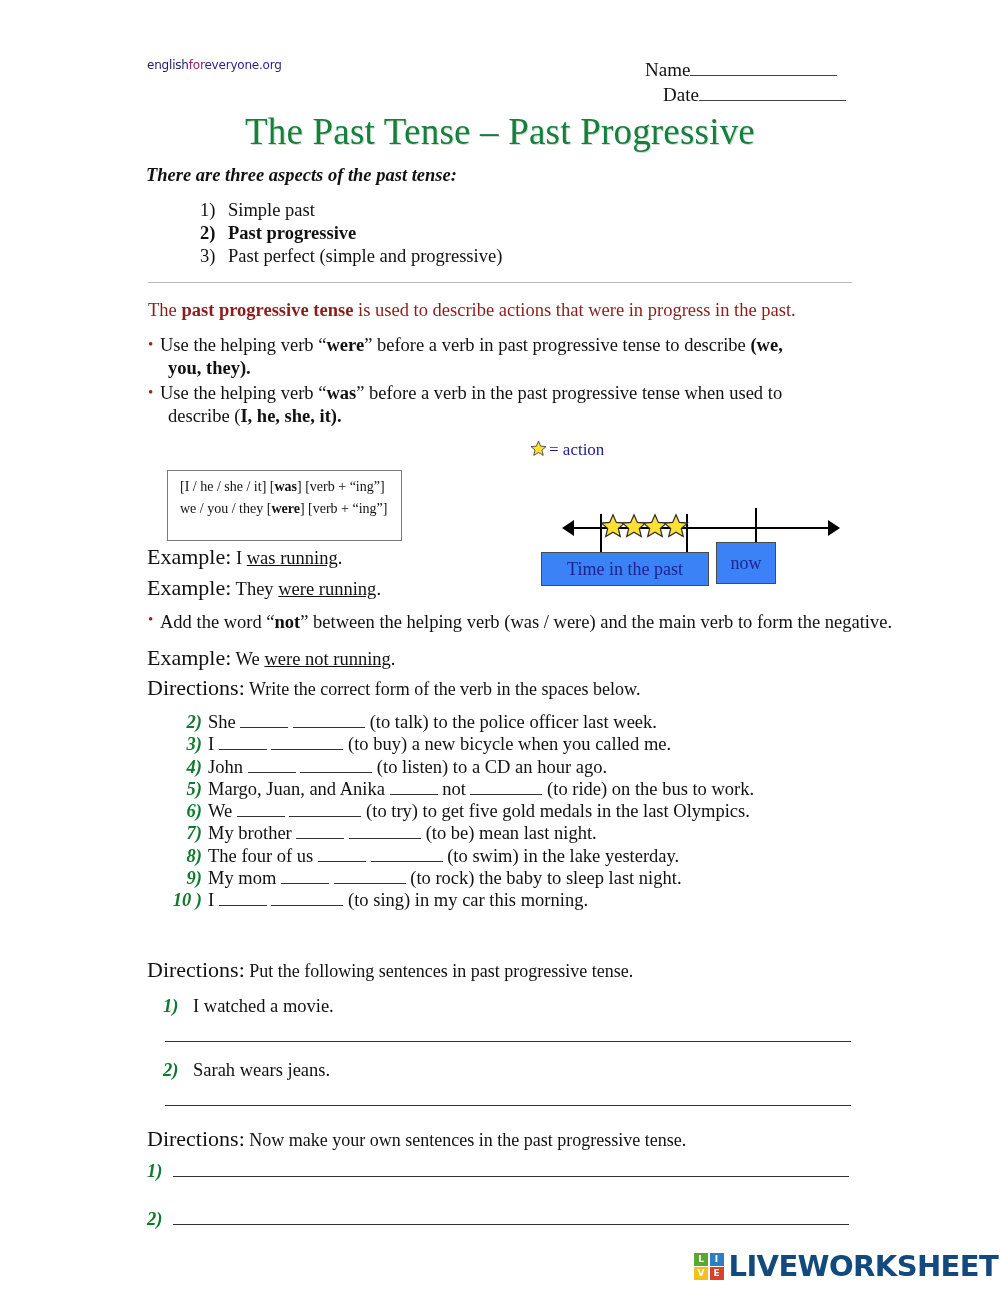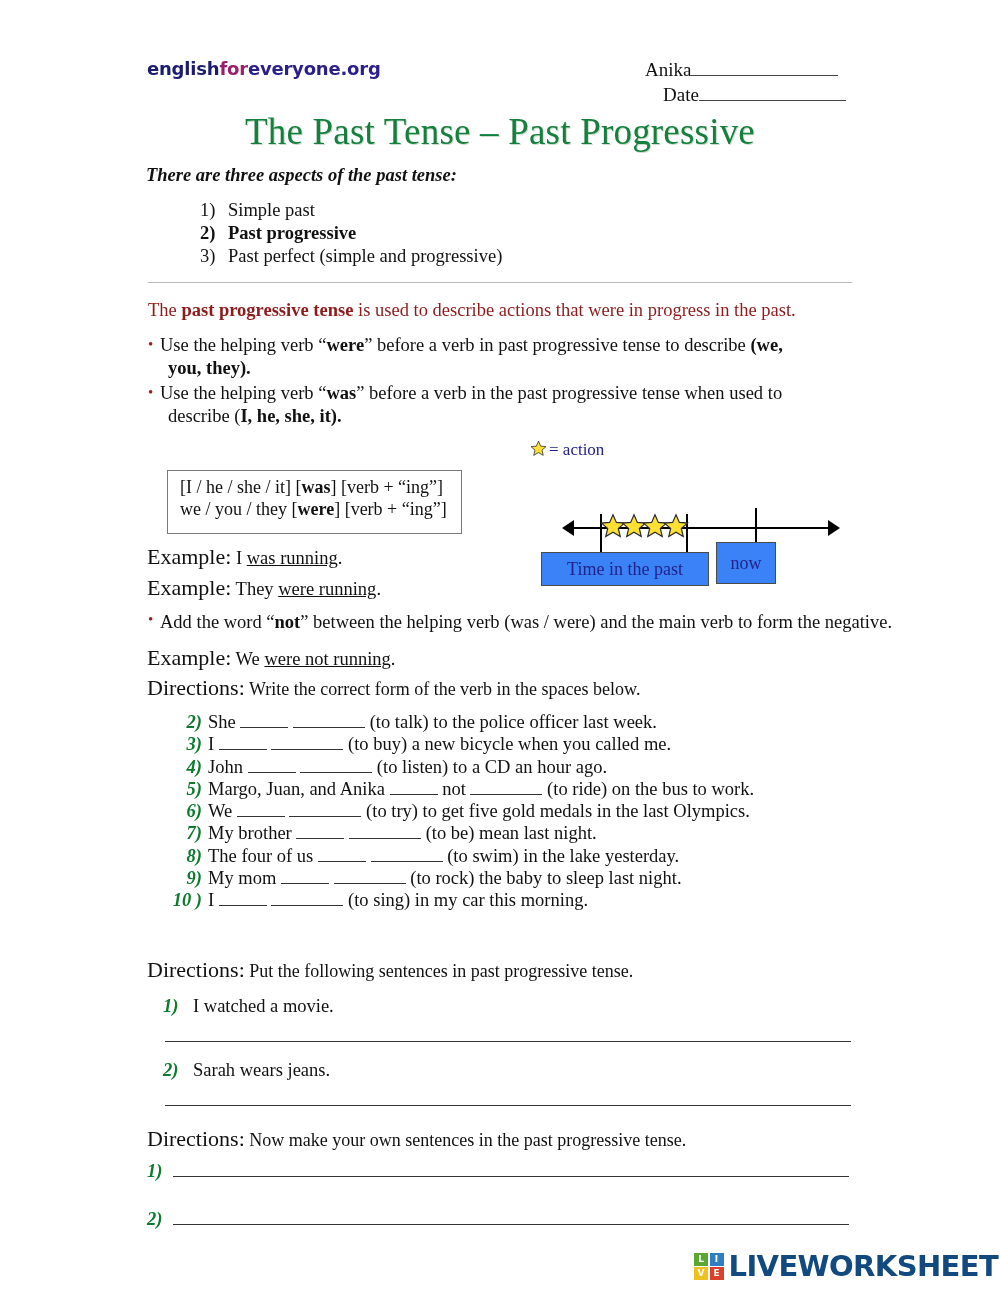--- a/index.html
+++ b/index.html
@@ -19,22 +19,22 @@
     position: absolute;
     inset: 0;
   }
 
   
   .brand {
     position: absolute;
     left: 147px;
     top: 58px;
     font-family: "DejaVu Sans", "Liberation Sans", sans-serif;
-    font-weight: bold;
-    font-size: 18px;
+    font-weight: normal;
+    font-size: 12px;
     letter-spacing: -0.2px;
     white-space: nowrap;
   }
   .brand .c1 { color: #1b1b6f; }
   .brand .c2 { color: #9c1f6b; }
   .brand .c3 { color: #2b1f8c; }
 
   .namedate {
     position: absolute;
     left: 645px;
@@ -147,22 +147,22 @@
     top: -1px;
     font-size: 15px;
   }
 
   
   .formula-box {
     position: absolute;
     left: 167px;
     top: 470px;
     border: 1.5px solid #7a7a7a;
-    padding: 5px 14px 13px 12px;
-    font-size: 18px;
+    padding: 5px 14px 20px 12px;
+    font-size: 14px;
     line-height: 22px;
     background: #fff;
   }
   .formula-box .ln { display: block; white-space: nowrap; }
 
   
   .tl-legend {
     position: absolute;
     left: 530px;
     top: 440px;
@@ -402,21 +402,21 @@
   }
 </style>
 </head>
 <body>
 
 <div class="page">
 
   <div class="brand"><span class="c1">english</span><span class="c2">for</span><span class="c3">everyone.org</span></div>
 
   <div class="namedate">
-    <span class="row"><span class="lbl">Anika</span><span class="rule w1"></span></span>
+    <span class="row"><span class="lbl">Name</span><span class="rule w1"></span></span>
     <span class="row"><span class="indent"></span><span class="lbl">Date</span><span class="rule w2"></span></span>
   </div>
 
   <div class="title">The Past Tense – Past Progressive</div>
 
   <div class="intro-head">There are three aspects of the past tense:</div>
   <div class="intro-list">
     <span class="li"><span class="num">1)</span><span>Simple past</span></span>
     <span class="li bold"><span class="num">2)</span><span>Past progressive</span></span>
     <span class="li"><span class="num">3)</span><span>Past perfect (simple and progressive)</span></span>

